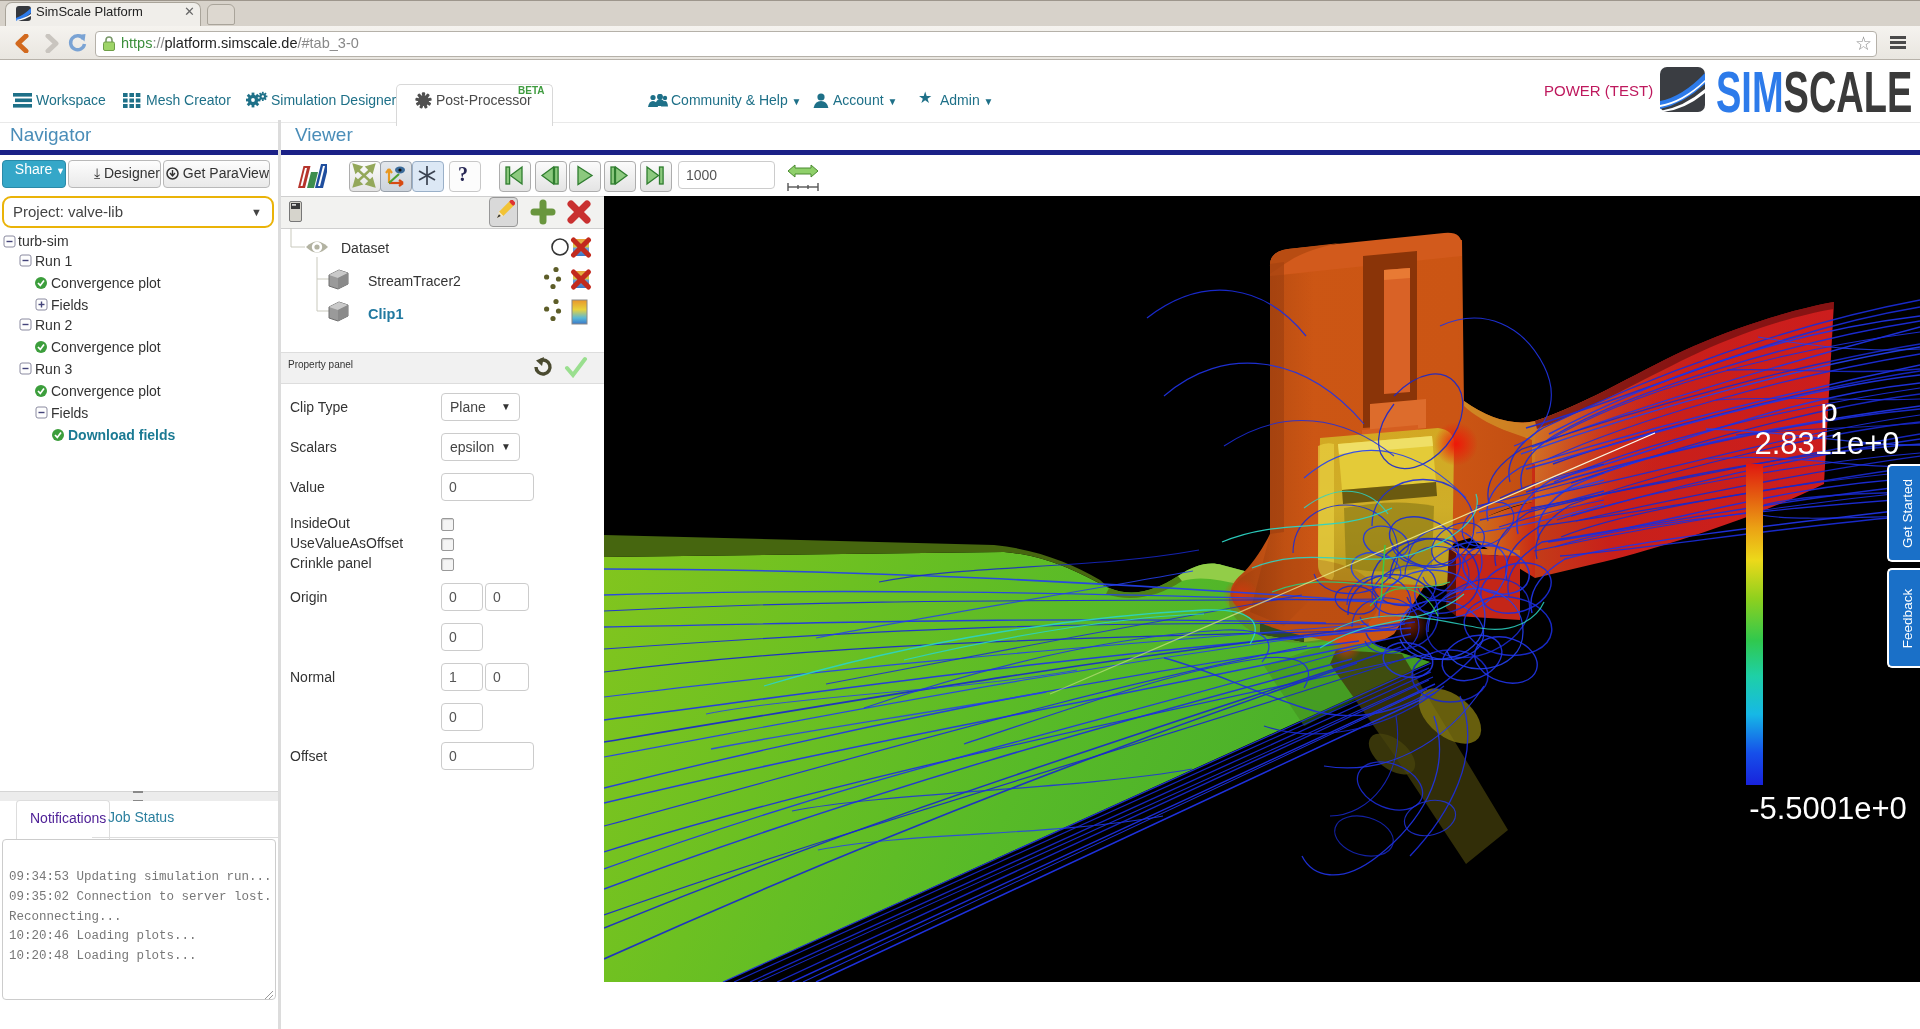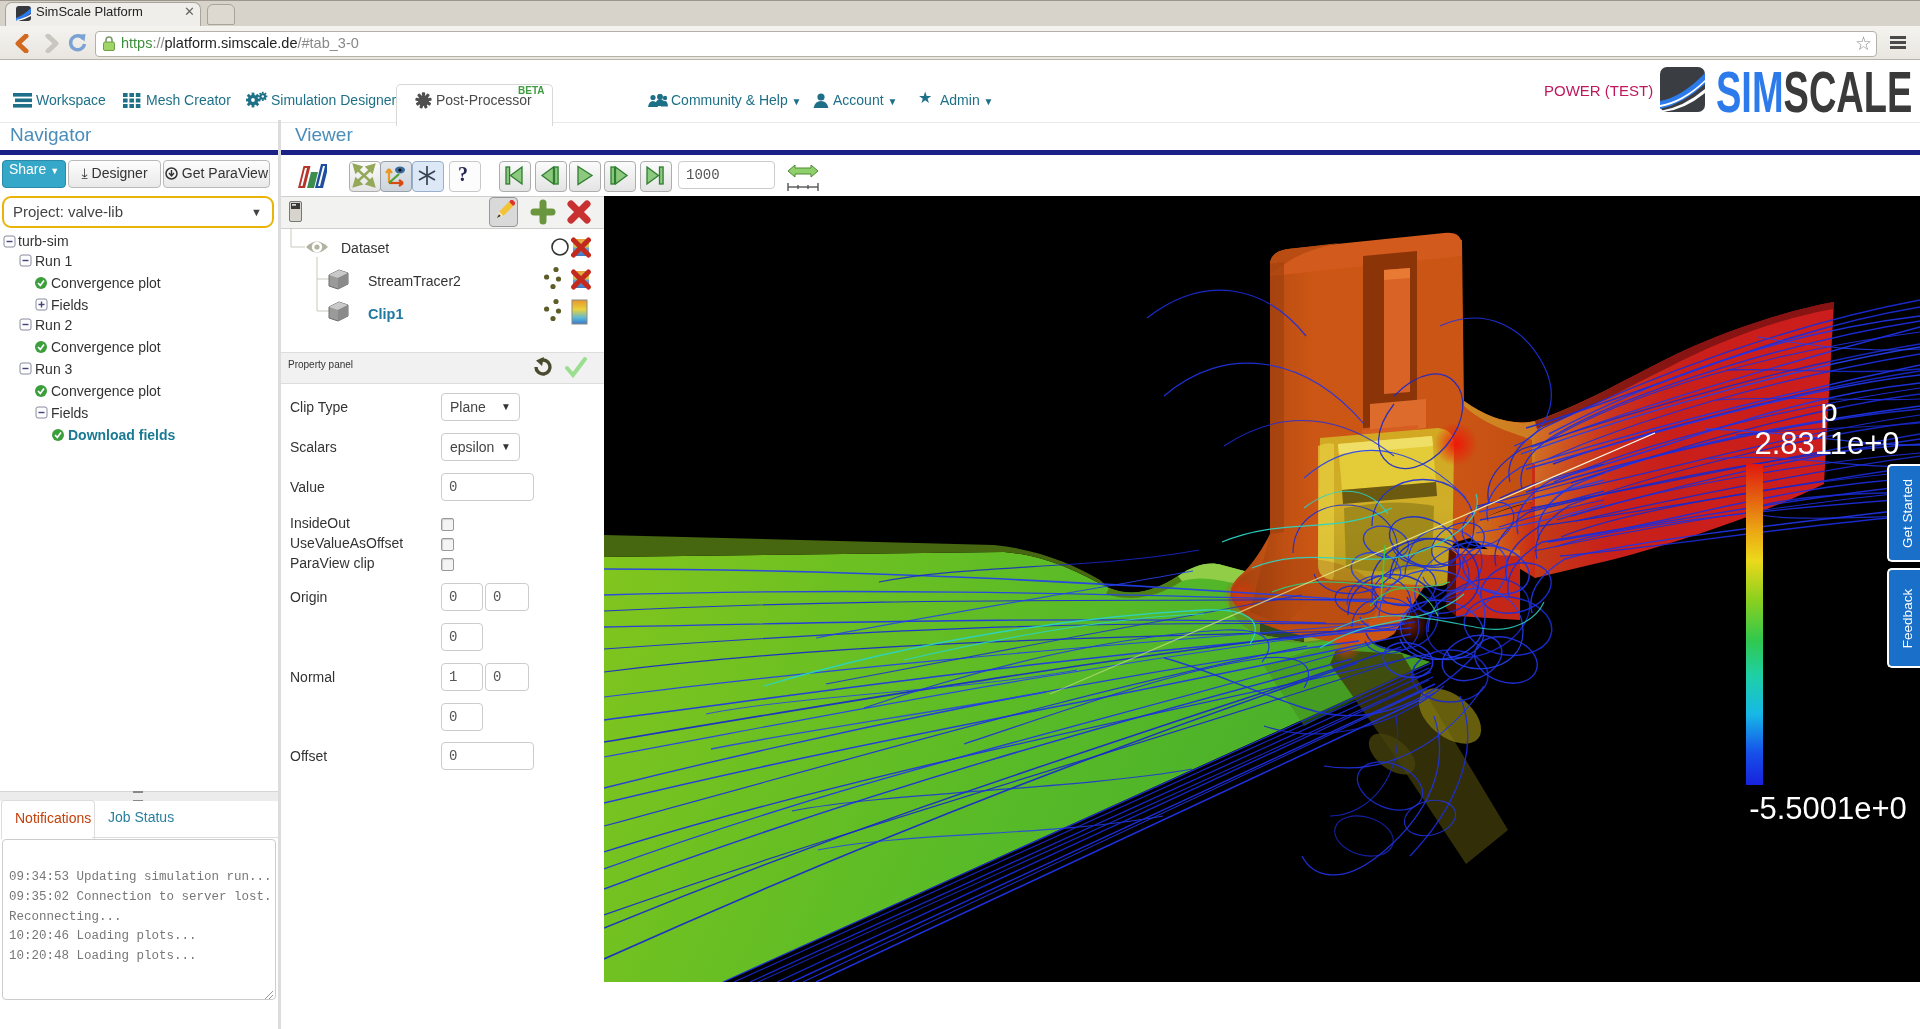--- a/index.html
+++ b/index.html
@@ -21,48 +21,48 @@
   #pptab{left:396px;width:155px;height:41px;background:#fff;border:1px solid #d8d8d8;border-bottom:none;
         border-radius:5px 5px 0 0;}
   #navline{left:0;top:48px;width:1920px;height:1px;background:#e9e9e9}
   
   .phead{position:absolute;color:#4a8db8;font-size:19px}
   #navybar-l{left:0;top:150px;width:278px;height:5px;background:#1b2187}
   #navybar-r{left:281px;top:150px;width:1639px;height:5px;background:#1b2187}
   #vdivider{left:278px;top:120px;width:3px;height:909px;background:#dcdcdc}
   
   .btn{position:absolute;height:26px;background:linear-gradient(#fdfdfd,#e9e9e9);border:1px solid #b9b9b9;
-       border-radius:4px;font-size:14px;color:#333;text-align:center}
+       border-radius:4px;font-size:14px;color:#333;text-align:right}
   #sharebtn{left:2px;top:160px;width:62px;background:#35a7c8;border:1px solid #2a8aa8;color:#fff}
   #projsel{left:2px;top:196px;width:268px;height:28px;border:2px solid #eab308;border-radius:9px;background:#fff;
        font-size:15px;color:#444;line-height:28px}
   .treerow{position:absolute;font-size:14px;color:#333;white-space:nowrap}
   
   .tbtn{position:absolute;top:161px;width:30px;height:29px;background:linear-gradient(#fbfbfb,#e4e4e4);
         border:1px solid #adadad;border-radius:4px}
   
   #pipebar{left:281px;top:196px;width:323px;height:31px;background:#f2f2f0;border-top:1px solid #cfcfcf;border-bottom:1px solid #cfcfcf}
   #prophead{left:281px;top:352px;width:323px;height:30px;background:#f1f1f1;border-top:1px solid #ddd;border-bottom:1px solid #ddd}
   .flabel{position:absolute;font-size:14px;color:#333}
   .finput{position:absolute;border:1px solid #ccc;border-radius:4px;background:#fff;font-size:14px;color:#555;
-          font-family:Liberation Mono, monospace;padding:0 0 0 7px;margin:0;line-height:26px}
+          font-family:Liberation Sans, sans-serif;padding:0 0 0 7px;margin:0;line-height:26px}
   .fsel{position:absolute;border:1px solid #ccc;border-radius:4px;background:#fff;font-size:14px;color:#444;
         line-height:26px;padding-left:8px}
   .fcheck{position:absolute;width:11px;height:11px;background:#f4f4f4;border:1px solid #999;border-radius:2px;
           box-shadow:inset 1px 1px 1px rgba(0,0,0,.15)}
   
   #canvas{left:604px;top:196px;width:1316px;height:786px;background:#000}
   
   .sidetab{position:absolute;left:1887px;width:38px;background:#1a70c8;border:2px solid #fff;border-right:none;
            border-radius:5px 0 0 5px;color:#fff;font-size:13.5px;display:flex;align-items:center;justify-content:center}
   .sidetab span{display:block;transform:rotate(-90deg);white-space:nowrap}
   
   #blhandle{left:0;top:791px;width:278px;height:9px;background:#ececec;border-top:1px solid #d5d5d5}
-  #nottab{left:1px;top:800px;width:92px;height:38px;background:#fff;border:1px solid #ddd;border-bottom:none;
-          border-radius:4px 4px 0 0;font-size:14px;color:#c2410c}
+  #nottab{left:16px;top:800px;width:92px;height:38px;background:#fff;border:1px solid #ddd;border-bottom:none;
+          border-radius:4px 4px 0 0;font-size:14px;color:#4c1d95}
   #notline{left:92px;top:837px;width:186px;height:1px;background:#ddd}
   #logarea{left:2px;top:839px;width:272px;height:159px;border:1px solid #ccc;border-radius:4px;background:#fff;
           font-family:"Liberation Mono",monospace;font-size:12.5px;color:#777;}
 </style>
 </head>
 <body>
 
 <div id="tabbar" class="abs"></div>
 <div id="tab" class="abs"></div>
 <div id="tabstub" class="abs"></div>
@@ -466,21 +466,21 @@
   <div class="flabel" style="left:290px;top:399px">Clip Type</div>
   <div class="fsel" style="left:441px;top:393px;width:69px;height:26px">Plane<span style="position:absolute;right:8px;font-size:10px;color:#333">▼</span></div>
   <div class="flabel" style="left:290px;top:439px">Scalars</div>
   <div class="fsel" style="left:441px;top:433px;width:69px;height:26px;overflow:hidden">epsilon<span style="position:absolute;right:8px;font-size:10px;color:#333;background:#fff">▼</span></div>
   <div class="flabel" style="left:290px;top:479px">Value</div>
   <div class="finput" style="left:441px;top:473px;width:84px;height:26px">0</div>
   <div class="flabel" style="left:290px;top:515px">InsideOut</div>
   <div class="fcheck" style="left:441px;top:518px"></div>
   <div class="flabel" style="left:290px;top:535px">UseValueAsOffset</div>
   <div class="fcheck" style="left:441px;top:538px"></div>
-  <div class="flabel" style="left:290px;top:555px">ParaView clip</div>
+  <div class="flabel" style="left:290px;top:555px">Crinkle panel</div>
   <div class="fcheck" style="left:441px;top:558px"></div>
   <div class="flabel" style="left:290px;top:589px">Origin</div>
   <div class="finput" style="left:441px;top:583px;width:33px;height:26px">0</div>
   <div class="finput" style="left:485px;top:583px;width:35px;height:26px">0</div>
   <div class="finput" style="left:441px;top:623px;width:33px;height:26px">0</div>
   <div class="flabel" style="left:290px;top:669px">Normal</div>
   <div class="finput" style="left:441px;top:663px;width:33px;height:26px">1</div>
   <div class="finput" style="left:485px;top:663px;width:35px;height:26px">0</div>
   <div class="finput" style="left:441px;top:703px;width:33px;height:26px">0</div>
   <div class="flabel" style="left:290px;top:748px">Offset</div>

